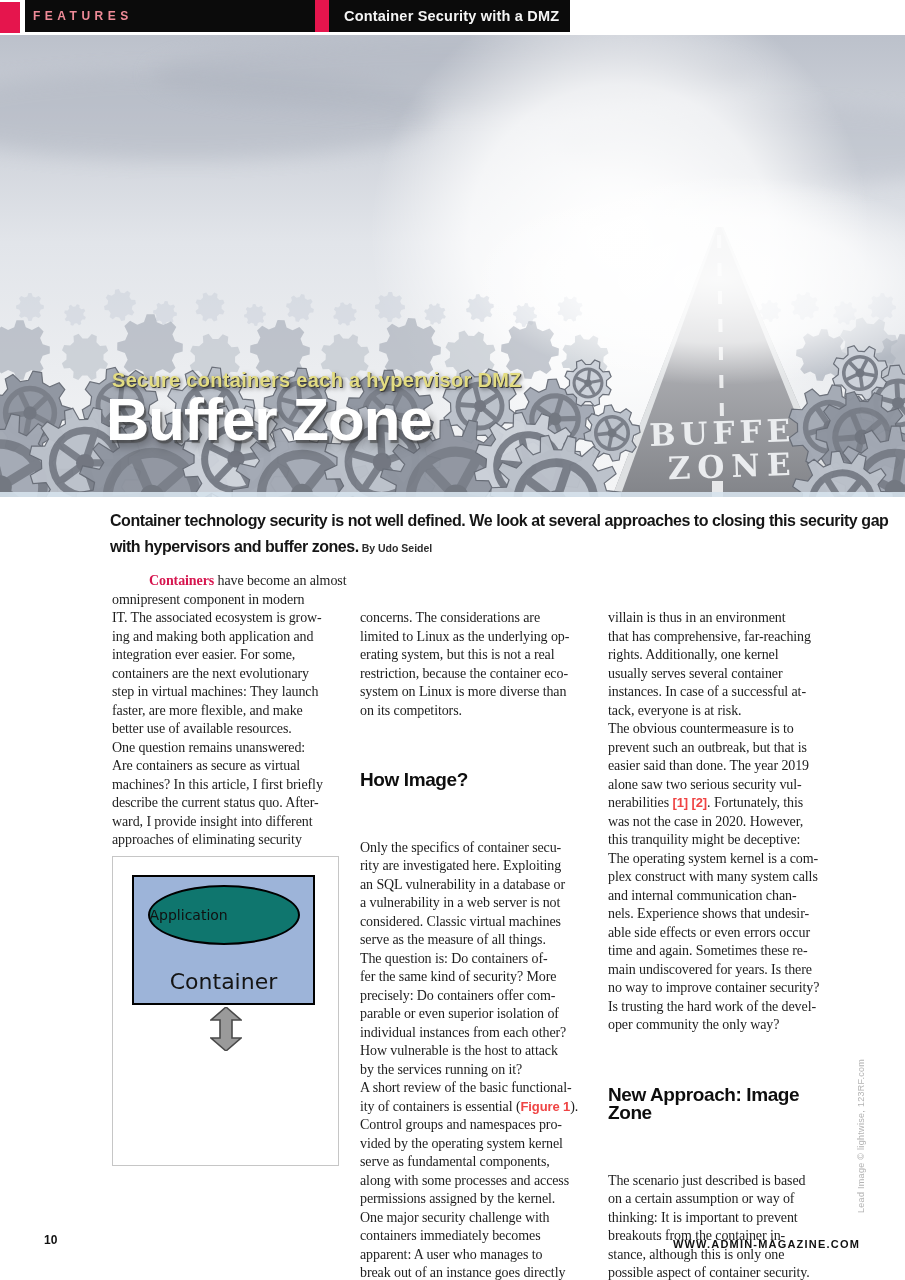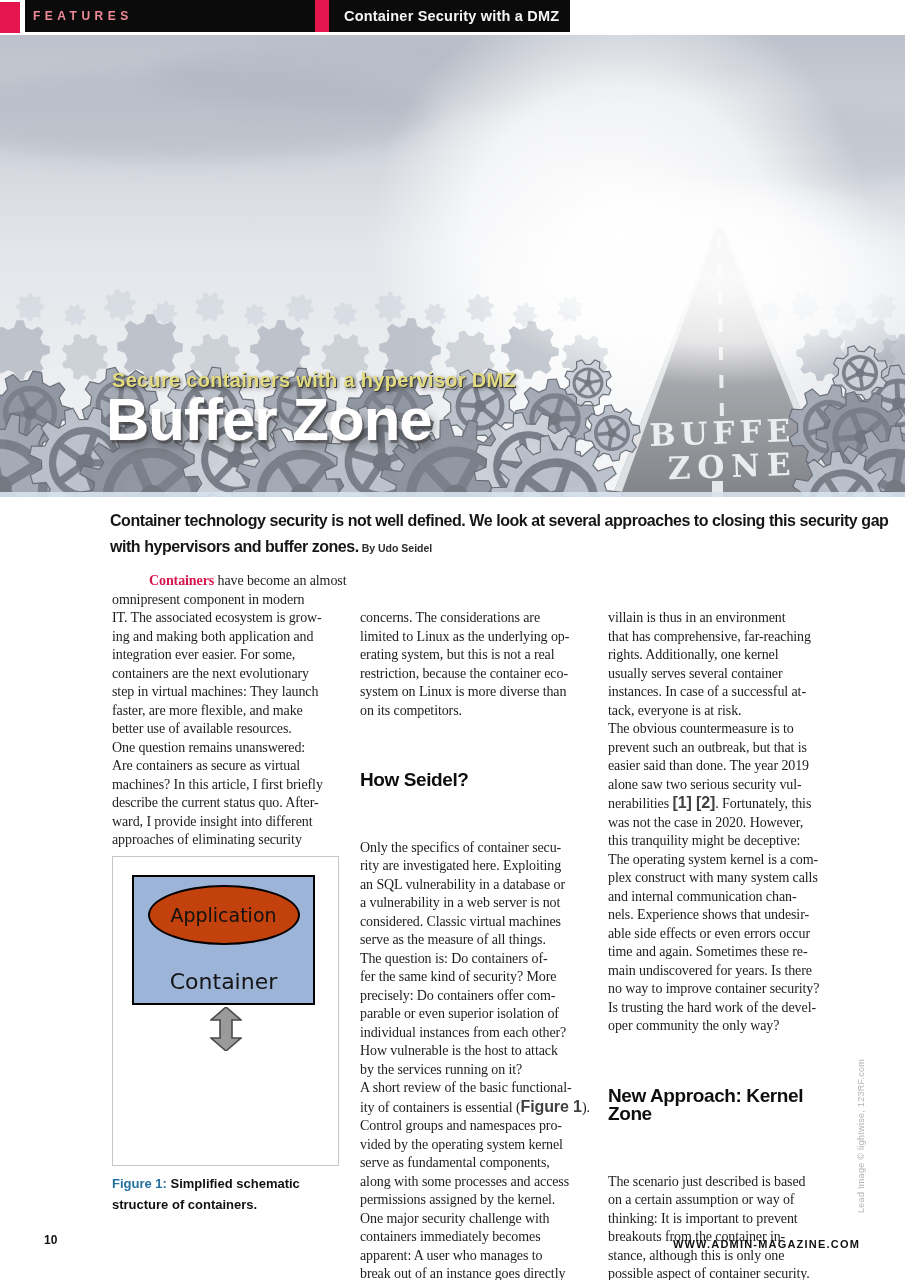--- a/index.html
+++ b/index.html
@@ -30,30 +30,30 @@
       font-weight:bold;font-size:16px;letter-spacing:-0.45px;line-height:26px;white-space:pre;}
   .byline{font-size:10.5px;letter-spacing:0;color:#2c2c2c;}
 
   
   .col{position:absolute;top:572px;width:230px;font-family:"Liberation Serif",serif;
       font-size:14px;line-height:18.5px;letter-spacing:-0.1px;color:#1d1d1d;white-space:pre;}
   .col-1{left:112px;} .col-2{left:360px;} .col-3{left:608px;}
   .lead-word{color:#d6164f;font-weight:bold;margin-left:37px;}
   .subhead{font-family:"Liberation Sans",sans-serif;font-weight:bold;font-size:19px;
       letter-spacing:-0.4px;color:#0e0e0e;margin:14px 0 12px 0;white-space:normal;}
-  .ref{font-family:"Liberation Sans",sans-serif;font-weight:bold;font-size:16px;color:#404040;}
+  .ref{font-family:"Liberation Sans",sans-serif;font-weight:bold;font-size:13px;color:#ef4444;}
 
   
   .figure-box{position:absolute;left:112px;top:856px;width:225px;height:308px;background:#ffffff;
       border:1px solid #c6c6c6;font-family:"DejaVu Sans",sans-serif;color:#111;}
   .fig-container-box{position:absolute;left:19px;top:18px;width:183px;height:130px;
       background:#9db4d9;border:2px solid #000;box-sizing:border-box;}
   .fig-ellipse{position:absolute;left:50%;top:8px;transform:translateX(-50%);width:148px;height:56px;
-      background:#c2410c;border:2.5px solid #000;border-radius:50%;
-      display:flex;align-items:center;justify-content:center;font-size:19px;}
+      background:#0f766e;border:2.5px solid #000;border-radius:50%;
+      display:flex;align-items:center;justify-content:flex-start;font-size:14px;}
   .fig-container-label{position:absolute;left:0;right:0;bottom:9px;text-align:center;font-size:22px;color:#141414;}
   .fig-arrow{position:absolute;left:50%;top:150px;transform:translateX(-50%);}
   .fig-kernel-box{position:absolute;left:19px;top:196px;width:183px;height:94px;
       background:#f1ec79;border:2px solid #000;box-sizing:border-box;font-size:13px;}
   .k-cgroups{position:absolute;left:8px;top:4px;}
   .k-namespaces{position:absolute;left:86px;top:20px;}
   .k-capabilities{position:absolute;left:17px;top:35px;}
   .k-more{position:absolute;left:110px;top:48px;}
   .k-host{position:absolute;left:0;right:0;bottom:5px;text-align:center;font-size:22px;}
   .fig-caption{position:absolute;left:112px;top:1174px;width:232px;
@@ -453,21 +453,21 @@
             <line x1="848.4" y1="471.5" x2="868.5" y2="482.5" stroke="#787d87" stroke-width="6.8"></line>
             <line x1="840.7" y1="475.2" x2="836.4" y2="497.6" stroke="#787d87" stroke-width="6.8"></line>
             <line x1="834.8" y1="468.9" x2="812.1" y2="471.9" stroke="#787d87" stroke-width="6.8"></line>
             <line x1="838.9" y1="461.4" x2="829.1" y2="440.7" stroke="#787d87" stroke-width="6.8"></line>
             <line x1="847.3" y1="463.0" x2="863.9" y2="447.3" stroke="#787d87" stroke-width="6.8"></line>
             <circle cx="842" cy="468" r="8.3" fill="#6f747e"></circle>
           </g>
         </g>
       <rect x="0" y="457" width="905" height="5" fill="#d6e2ec" opacity="0.9"></rect>
     </svg>
-    <div class="kicker">Secure containers with a hypervisor DMZ</div>
+    <div class="kicker">Secure containers each a hypervisor DMZ</div>
     <div class="hero-title">Buffer Zone</div>
   </div>
 
   <div class="standfirst"><span>Container technology security is not well defined. We look at several approaches to closing this security gap
 with hypervisors and buffer zones.</span><span class="byline"> By Udo Seidel</span></div>
 
   <div class="col col-1"><span class="lead-word">Containers</span><span> have become an almost
 omnipresent component in modern
 IT. The associated ecosystem is grow-
 ing and making both application and
@@ -483,21 +483,21 @@
 ward, I provide insight into different
 approaches of eliminating security</span></div>
 
   <div class="col col-2">
     <div>concerns. The considerations are
 limited to Linux as the underlying op-
 erating system, but this is not a real
 restriction, because the container eco-
 system on Linux is more diverse than
 on its competitors.</div>
-    <div class="subhead">How Seidel?</div>
+    <div class="subhead">How Image?</div>
     <div><span>Only the specifics of container secu-
 rity are investigated here. Exploiting
 an SQL vulnerability in a database or
 a vulnerability in a web server is not
 considered. Classic virtual machines
 serve as the measure of all things.
 The question is: Do containers of-
 fer the same kind of security? More
 precisely: Do containers offer com-
 parable or even superior isolation of
@@ -536,21 +536,21 @@
 The operating system kernel is a com-
 plex construct with many system calls
 and internal communication chan-
 nels. Experience shows that undesir-
 able side effects or even errors occur
 time and again. Sometimes these re-
 main undiscovered for years. Is there
 no way to improve container security?
 Is trusting the hard work of the devel-
 oper community the only way?</span></div>
-    <div class="subhead">New Approach: Kernel Zone</div>
+    <div class="subhead">New Approach: Image Zone</div>
     <div>The scenario just described is based
 on a certain assumption or way of
 thinking: It is important to prevent
 breakouts from the container in-
 stance, although this is only one
 possible aspect of container security.
 Avoiding breakouts protects the un-
 derlying operating system kernel. Is
 there another way to achieve this? Is</div>
   </div>
@@ -559,20 +559,19 @@
     <div class="fig-container-box">
       <div class="fig-ellipse">
           <span>Application</span>
         </div>
       <div class="fig-container-label">Container</div>
     </div>
     <svg class="fig-arrow" width="32" height="44" viewBox="0 0 32 44">
       <polygon points="16,0 31,13 22,13 22,31 31,31 16,44 1,31 10,31 10,13 1,13" fill="#9a9a9a" stroke="#4a4a4a" stroke-width="1.6"></polygon>
     </svg>
   </div>
-  <div class="fig-caption"><span class="cap-label">Figure 1: </span><span>Simplified schematic structure of containers.</span></div>
 
   <div class="page-number">10</div>
   <div class="edition">ADMIN 61</div>
   <div class="website">WWW.ADMIN-MAGAZINE.COM</div>
   <div class="image-credit">Lead Image © lightwise, 123RF.com</div>
 
 </div>
 
 </body></html>

